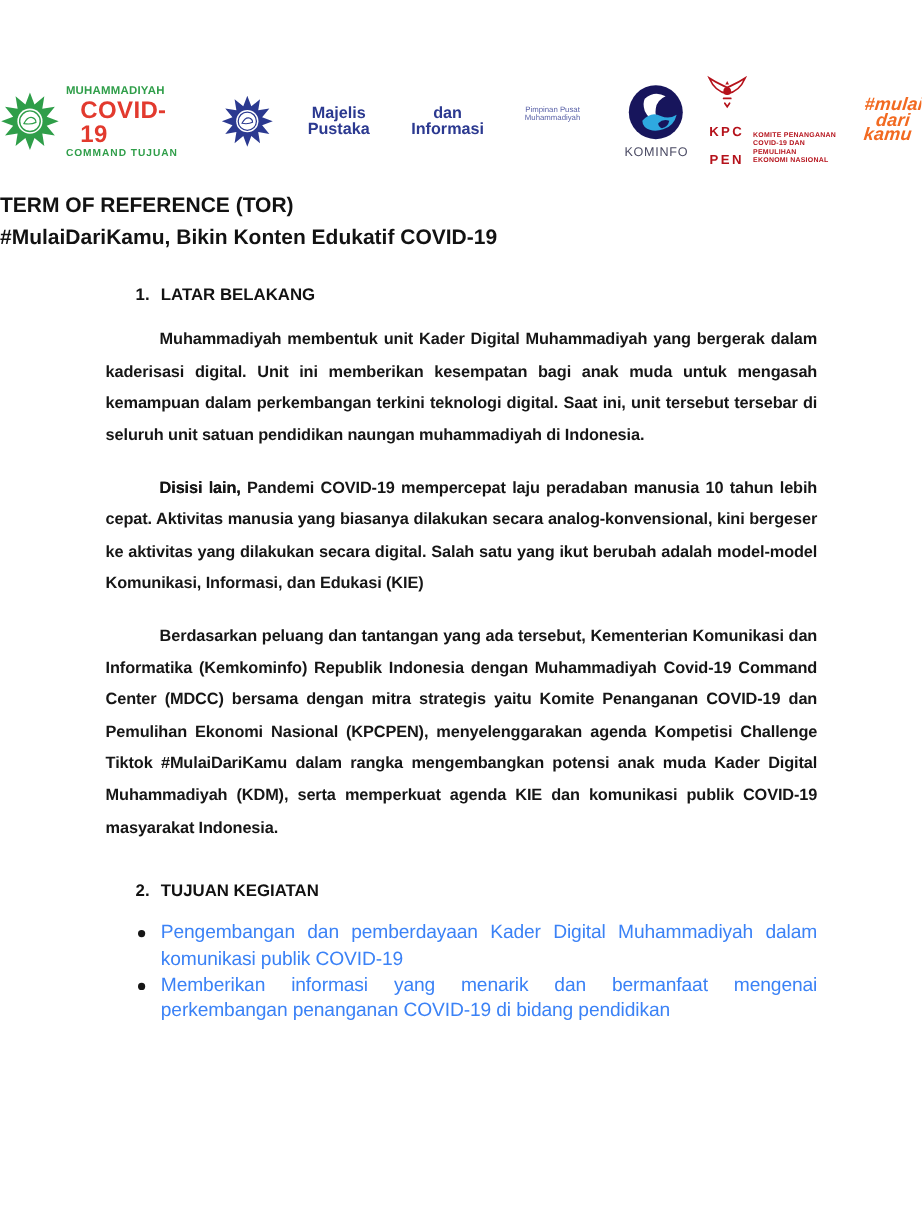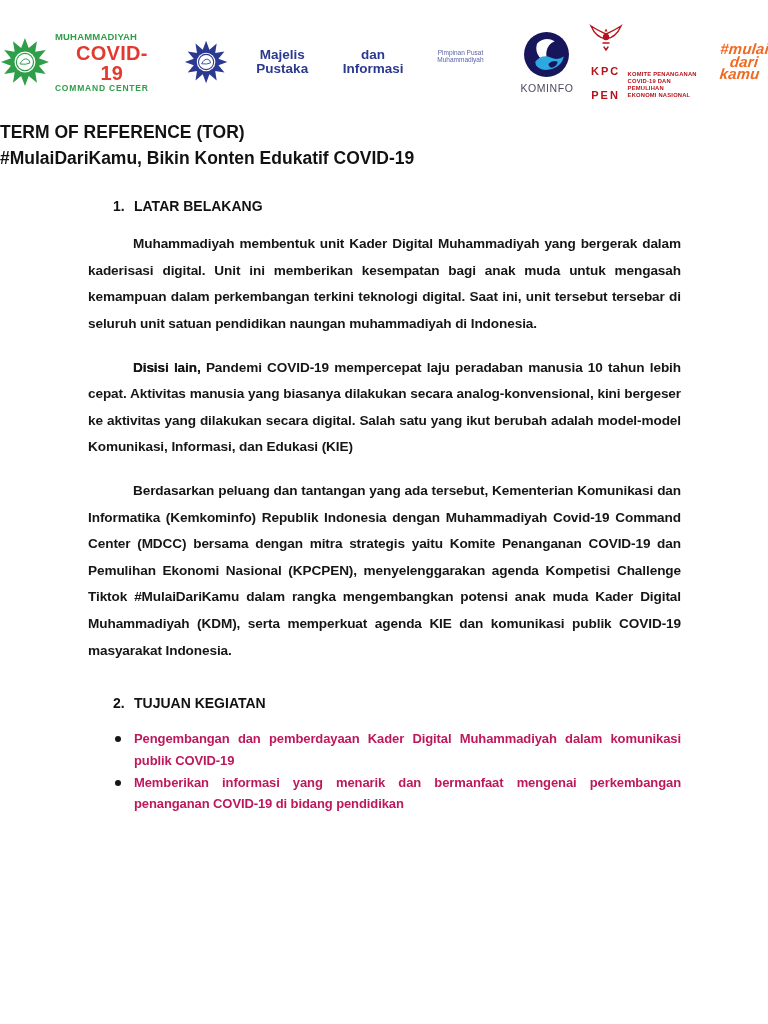--- a/index.html
+++ b/index.html
@@ -5,29 +5,29 @@
   html,body { margin:0; padding:0; background:#ffffff; }
   .page {
     position:relative; width:768px; height:1024px; background:#ffffff;
     font-family:"Liberation Sans", sans-serif; color:#161616; overflow:hidden;
     margin:0 auto;
   }
 
   
   .logos {
     display:flex; align-items:center; justify-content:center;
-    gap:15px; padding-top:29px; height:66px;
+    gap:15px; padding-top:68px; height:66px;
   }
   .logo { display:flex; align-items:center; }
 
   
   .logo-mdcc { gap:5px; }
   .mdcc-text { display:flex; flex-direction:column; line-height:1; }
   .mdcc-l1 { font-size:9.5px; font-weight:700; color:#2f9e49; letter-spacing:.2px; }
-  .mdcc-l2 { font-size:20px; font-weight:800; color:#e23a2e; letter-spacing:.3px; margin:1px 12px;text-align:center; }
+  .mdcc-l2 { font-size:20px; font-weight:800; color:#e23a2e; letter-spacing:.3px; margin:1px 12px; }
   .mdcc-l3 { font-size:8.5px; font-weight:700; color:#2f9e49; letter-spacing:.8px; }
 
   
   .logo-mpi { gap:6px; }
   .mpi-text { display:flex; flex-direction:row; line-height:1.05;text-align:center; }
   .mpi-l1, .mpi-l2 { font-size:13.5px; font-weight:800; color:#2b3990; }
   .mpi-l3 { font-size:6.5px; font-weight:400; color:#5b63a8; margin-top:2px; }
 
   
   .logo-kominfo { flex-direction:column; gap:4px; }
@@ -61,21 +61,21 @@
     font-size:13.6px; font-weight:700; line-height:26.6px;
     text-align:justify; text-indent:45px; color:#161616;
     margin:17px 0 13px 0; letter-spacing:-0.1px;
   }
   .para.last { margin-bottom:0; }
   .xbold { text-shadow:0 0 .5px currentColor; }
 
   .bullets { list-style:none; margin:17px 0 0 0; padding:0; }
   .bullets li {
     position:relative; padding-left:46px; text-align:justify;
-    font-size:13px; font-weight:700; line-height:21.8px; color:#be185d;
+    font-size:16px; font-weight:400; line-height:21.8px; color:#3b82f6;
     letter-spacing:-0.1px;
   }
   .bullet-dot {
     position:absolute; left:27px; top:8px; width:6px; height:6px;
     border-radius:50%; background:#161616;
   }
 </style>
 </head>
 <body>
 
@@ -86,21 +86,21 @@
     <div class="logo logo-mdcc">
       <svg width="52" height="52" viewBox="0 0 50 50">
         <polygon class="star12" fill="#2f9e49" points="25.0,1.0 28.8,11.0 37.0,4.2 35.3,14.7 45.8,13.0 39.0,21.2 49.0,25.0 39.0,28.8 45.8,37.0 35.3,35.3 37.0,45.8 28.8,39.0 25.0,49.0 21.2,39.0 13.0,45.8 14.7,35.3 4.2,37.0 11.0,28.8 1.0,25.0 11.0,21.2 4.2,13.0 14.7,14.7 13.0,4.2 21.2,11.0"></polygon>
         <circle cx="25" cy="25" r="10.5" fill="#ffffff"></circle>
         <circle cx="25" cy="25" r="8.6" fill="none" stroke="#2f9e49" stroke-width="1.2"></circle>
         <path d="M20 27 q3-6 7-5 q3 1 3 4 q-4 2 -10 1 z" fill="none" stroke="#2f9e49" stroke-width="1"></path>
       </svg>
       <div class="mdcc-text">
         <span class="mdcc-l1">MUHAMMADIYAH</span>
         <span class="mdcc-l2">COVID-19</span>
-        <span class="mdcc-l3">COMMAND CENTER</span>
+        <span class="mdcc-l3">COMMAND TUJUAN</span>
       </div>
     </div>
 
     <div class="logo logo-mpi">
       <svg width="46" height="46" viewBox="0 0 50 50">
         <polygon class="star12" fill="#2b3990" points="25.0,1.0 28.8,11.0 37.0,4.2 35.3,14.7 45.8,13.0 39.0,21.2 49.0,25.0 39.0,28.8 45.8,37.0 35.3,35.3 37.0,45.8 28.8,39.0 25.0,49.0 21.2,39.0 13.0,45.8 14.7,35.3 4.2,37.0 11.0,28.8 1.0,25.0 11.0,21.2 4.2,13.0 14.7,14.7 13.0,4.2 21.2,11.0"></polygon>
         <circle cx="25" cy="25" r="10.5" fill="#ffffff"></circle>
         <circle cx="25" cy="25" r="8.6" fill="none" stroke="#2b3990" stroke-width="1.2"></circle>
         <path d="M20 27 q3-6 7-5 q3 1 3 4 q-4 2 -10 1 z" fill="none" stroke="#2b3990" stroke-width="1"></path>
       </svg>

